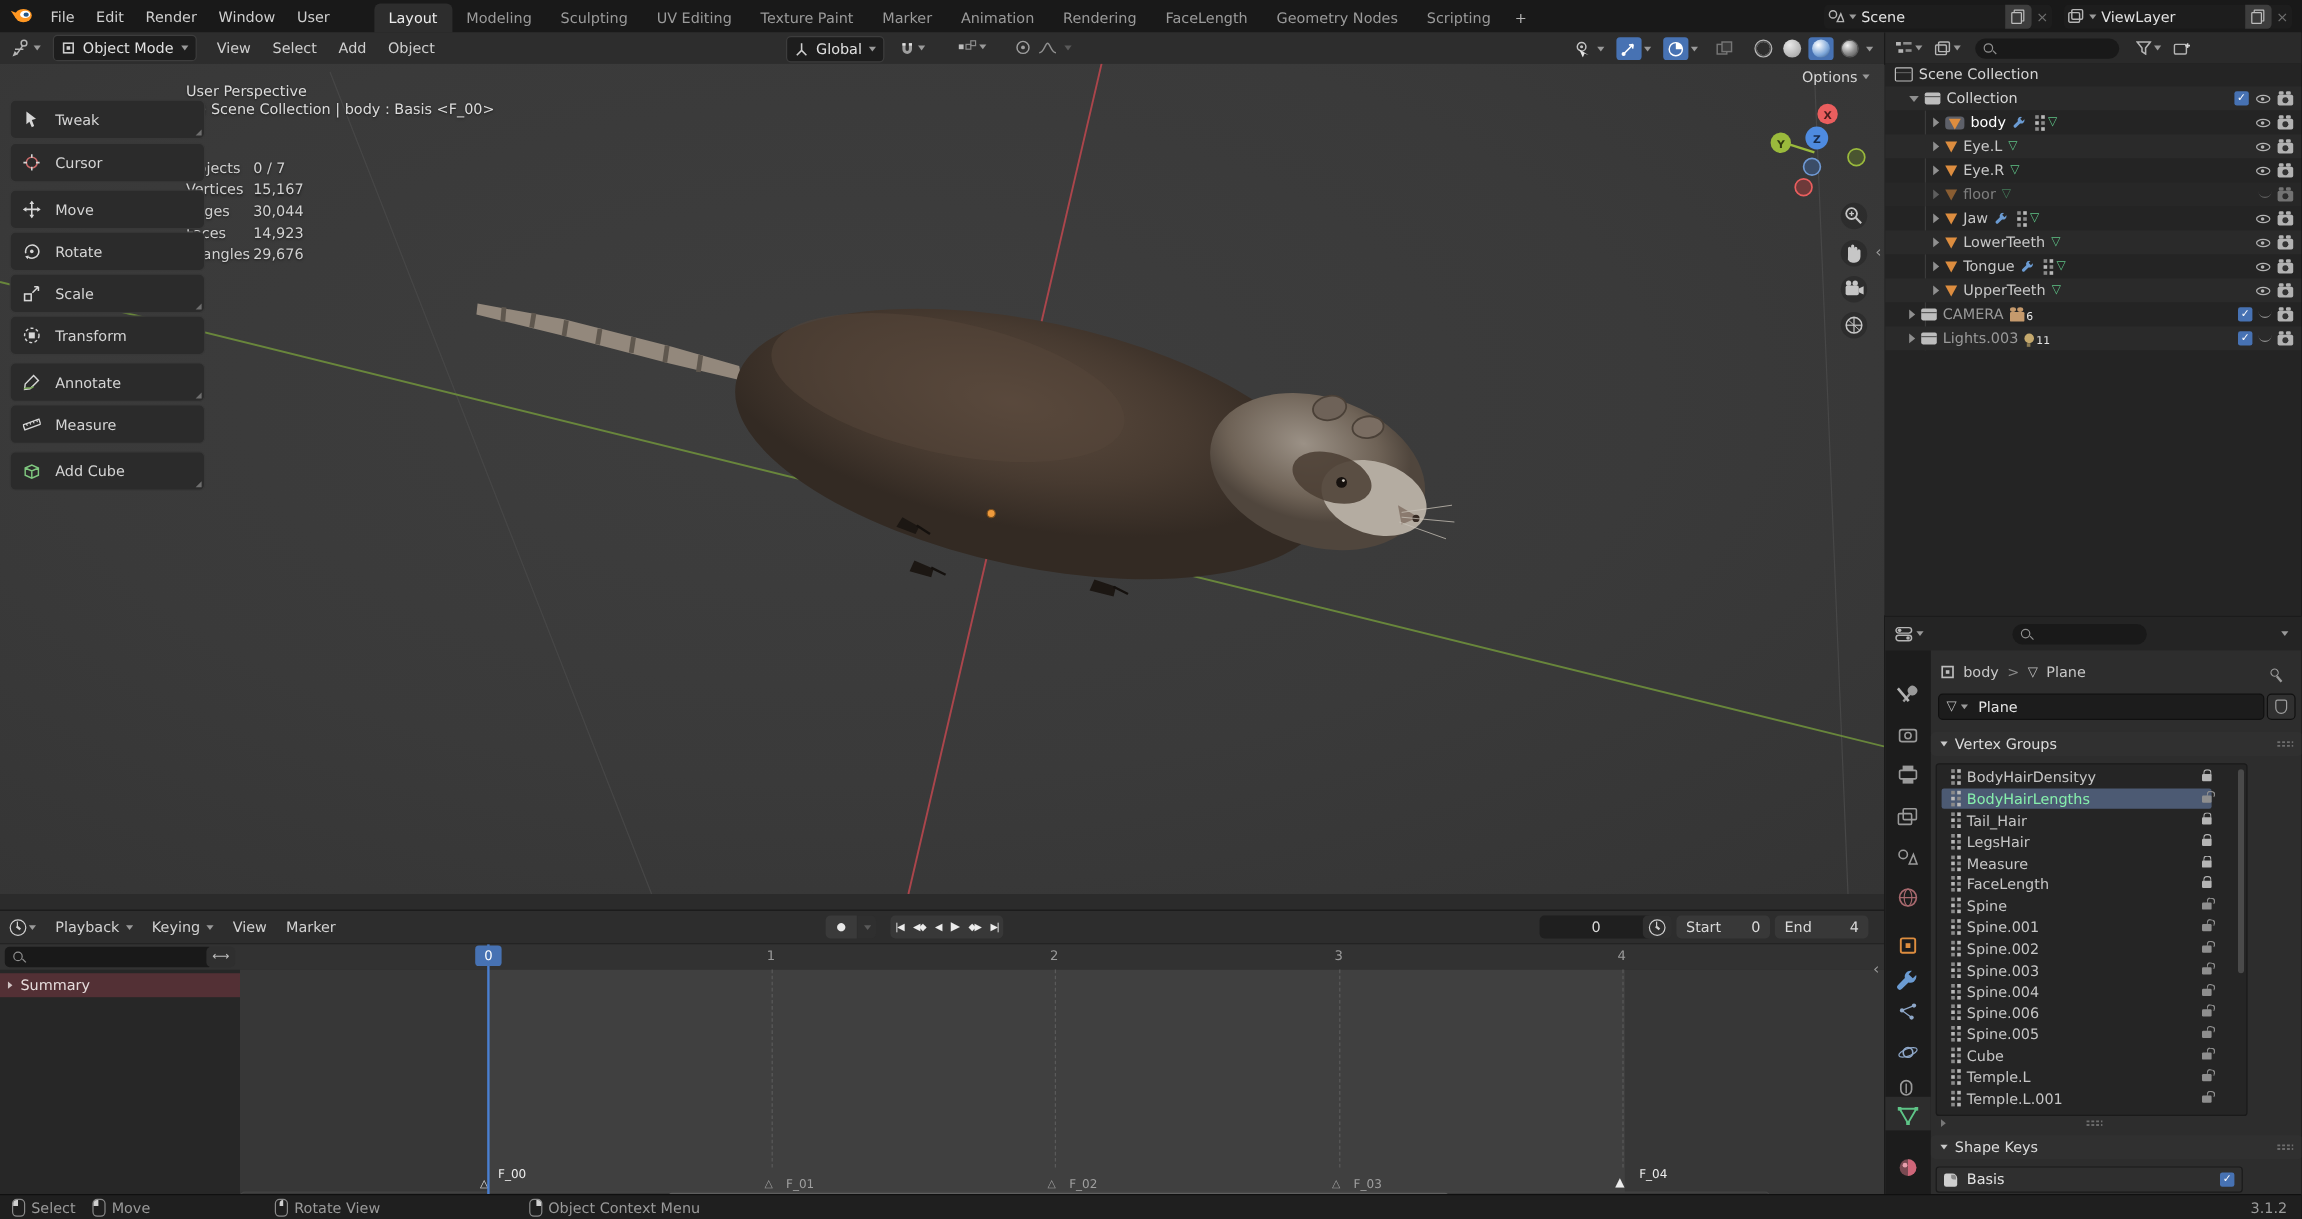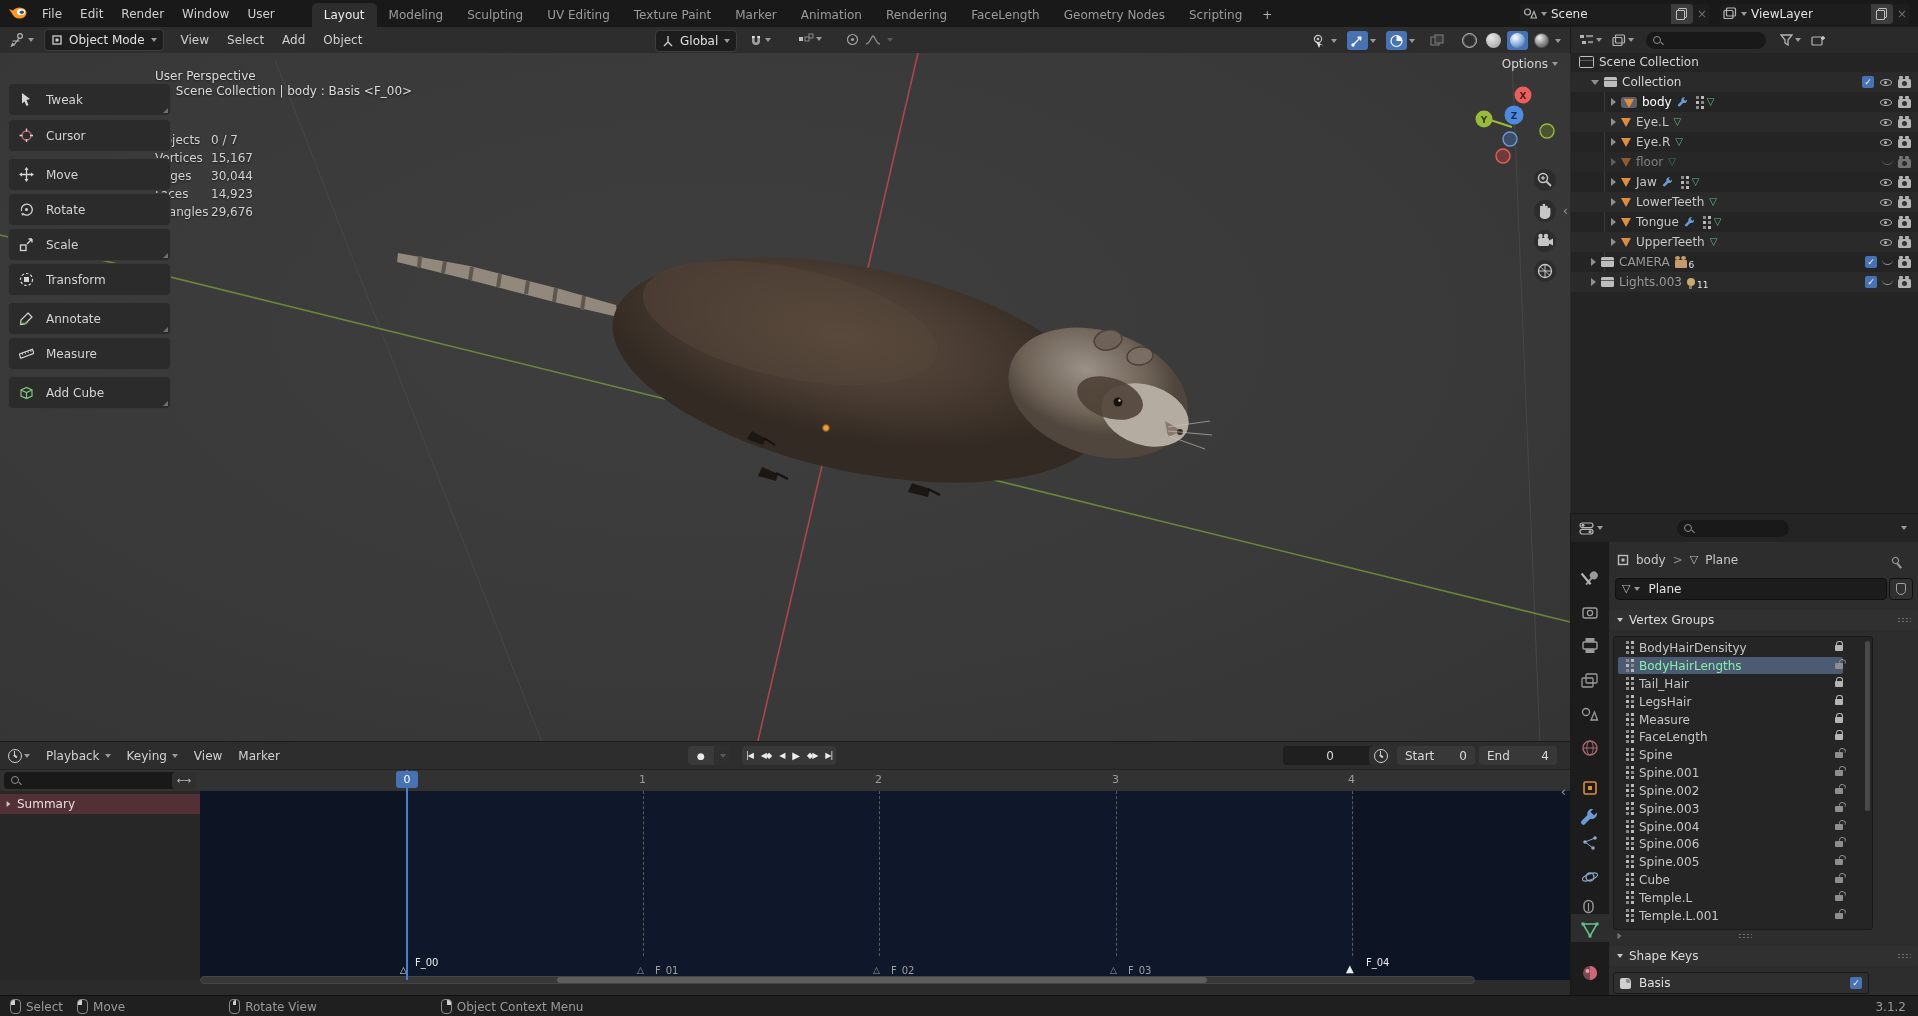--- a/index.html
+++ b/index.html
@@ -828,21 +828,21 @@
       <span class="grip" style="margin-left:auto"></span>
     </div>
     <div class="abs row" style="left:42px;top:458px;width:256px;height:22px;background:#2f2f2f;border:1px solid #1a1a1a;border-radius:3px;padding:0 6px;gap:8px;box-sizing:border-box">
       <span class="ski"></span>
       <span style="flex:1;color:#e2e2e2">Basis</span>
       <span class="cb">✓</span>
     </div>
 
   </div>
 
-  <div class="abs" style="left:0;top:741px;width:1570px;height:250px;background:#2b2b2b;border-top:1px solid #1a1a1a;overflow:hidden">
+  <div class="abs" style="left:0;top:758px;width:1570px;height:250px;background:#2b2b2b;border-top:1px solid #1a1a1a;overflow:hidden">
 
     <div class="abs row" style="left:0;top:0;width:1570px;height:27px;background:#2d2d2d;border-bottom:1px solid #222">
       <div class="row" style="gap:2px;padding-left:8px">
         <span class="clock"></span>
         <span class="chev"></span>
       </div>
       <div class="tl-menu" style="margin-left:8px">
           <span>Playback</span>
           <span class="chev"></span>
         </div>
@@ -888,21 +888,21 @@
       </div>
     </div>
 
     <div class="abs" style="left:0;top:28px;width:1570px;height:21px;background:#323232;border-bottom:1px solid #262626">
       <span class="abs" style="left:639px;top:3px;color:#9b9b9b;font-size:11px">1</span>
       <span class="abs" style="left:875px;top:3px;color:#9b9b9b;font-size:11px">2</span>
       <span class="abs" style="left:1112px;top:3px;color:#9b9b9b;font-size:11px">3</span>
       <span class="abs" style="left:1348px;top:3px;color:#9b9b9b;font-size:11px">4</span>
     </div>
 
-    <div class="abs" style="left:0;top:49px;width:1570px;height:189px;background:#0f172a">
+    <div class="abs" style="left:0;top:49px;width:1570px;height:189px;background:#404040">
       <div class="abs" style="left:0;top:0;width:200px;height:189px;background:#272727"></div>
       <div class="abs" style="left:200px;top:0;width:207px;height:189px;background:rgba(0,0,0,0.13)"></div>
       <div class="abs" style="left:1354px;top:0;width:216px;height:189px;background:rgba(0,0,0,0.13)"></div>
       <div class="abs" style="left:643px;top:0;width:0;height:165px;border-left:1px dashed #5a5a5a"></div>
       <div class="abs" style="left:879px;top:0;width:0;height:165px;border-left:1px dashed #5a5a5a"></div>
       <div class="abs" style="left:1116px;top:0;width:0;height:165px;border-left:1px dashed #5a5a5a"></div>
       <div class="abs" style="left:1352px;top:0;width:0;height:165px;border-left:1px dashed #5a5a5a"></div>
       <div class="abs row" style="left:0;top:3px;width:200px;height:20px;background:#533035;gap:6px;padding-left:6px;box-sizing:border-box">
         <span class="rt" style="border-left-color:#d0c3c3;transform:scale(.75)"></span>
         <span style="color:#e6dcdc">Summary</span>

